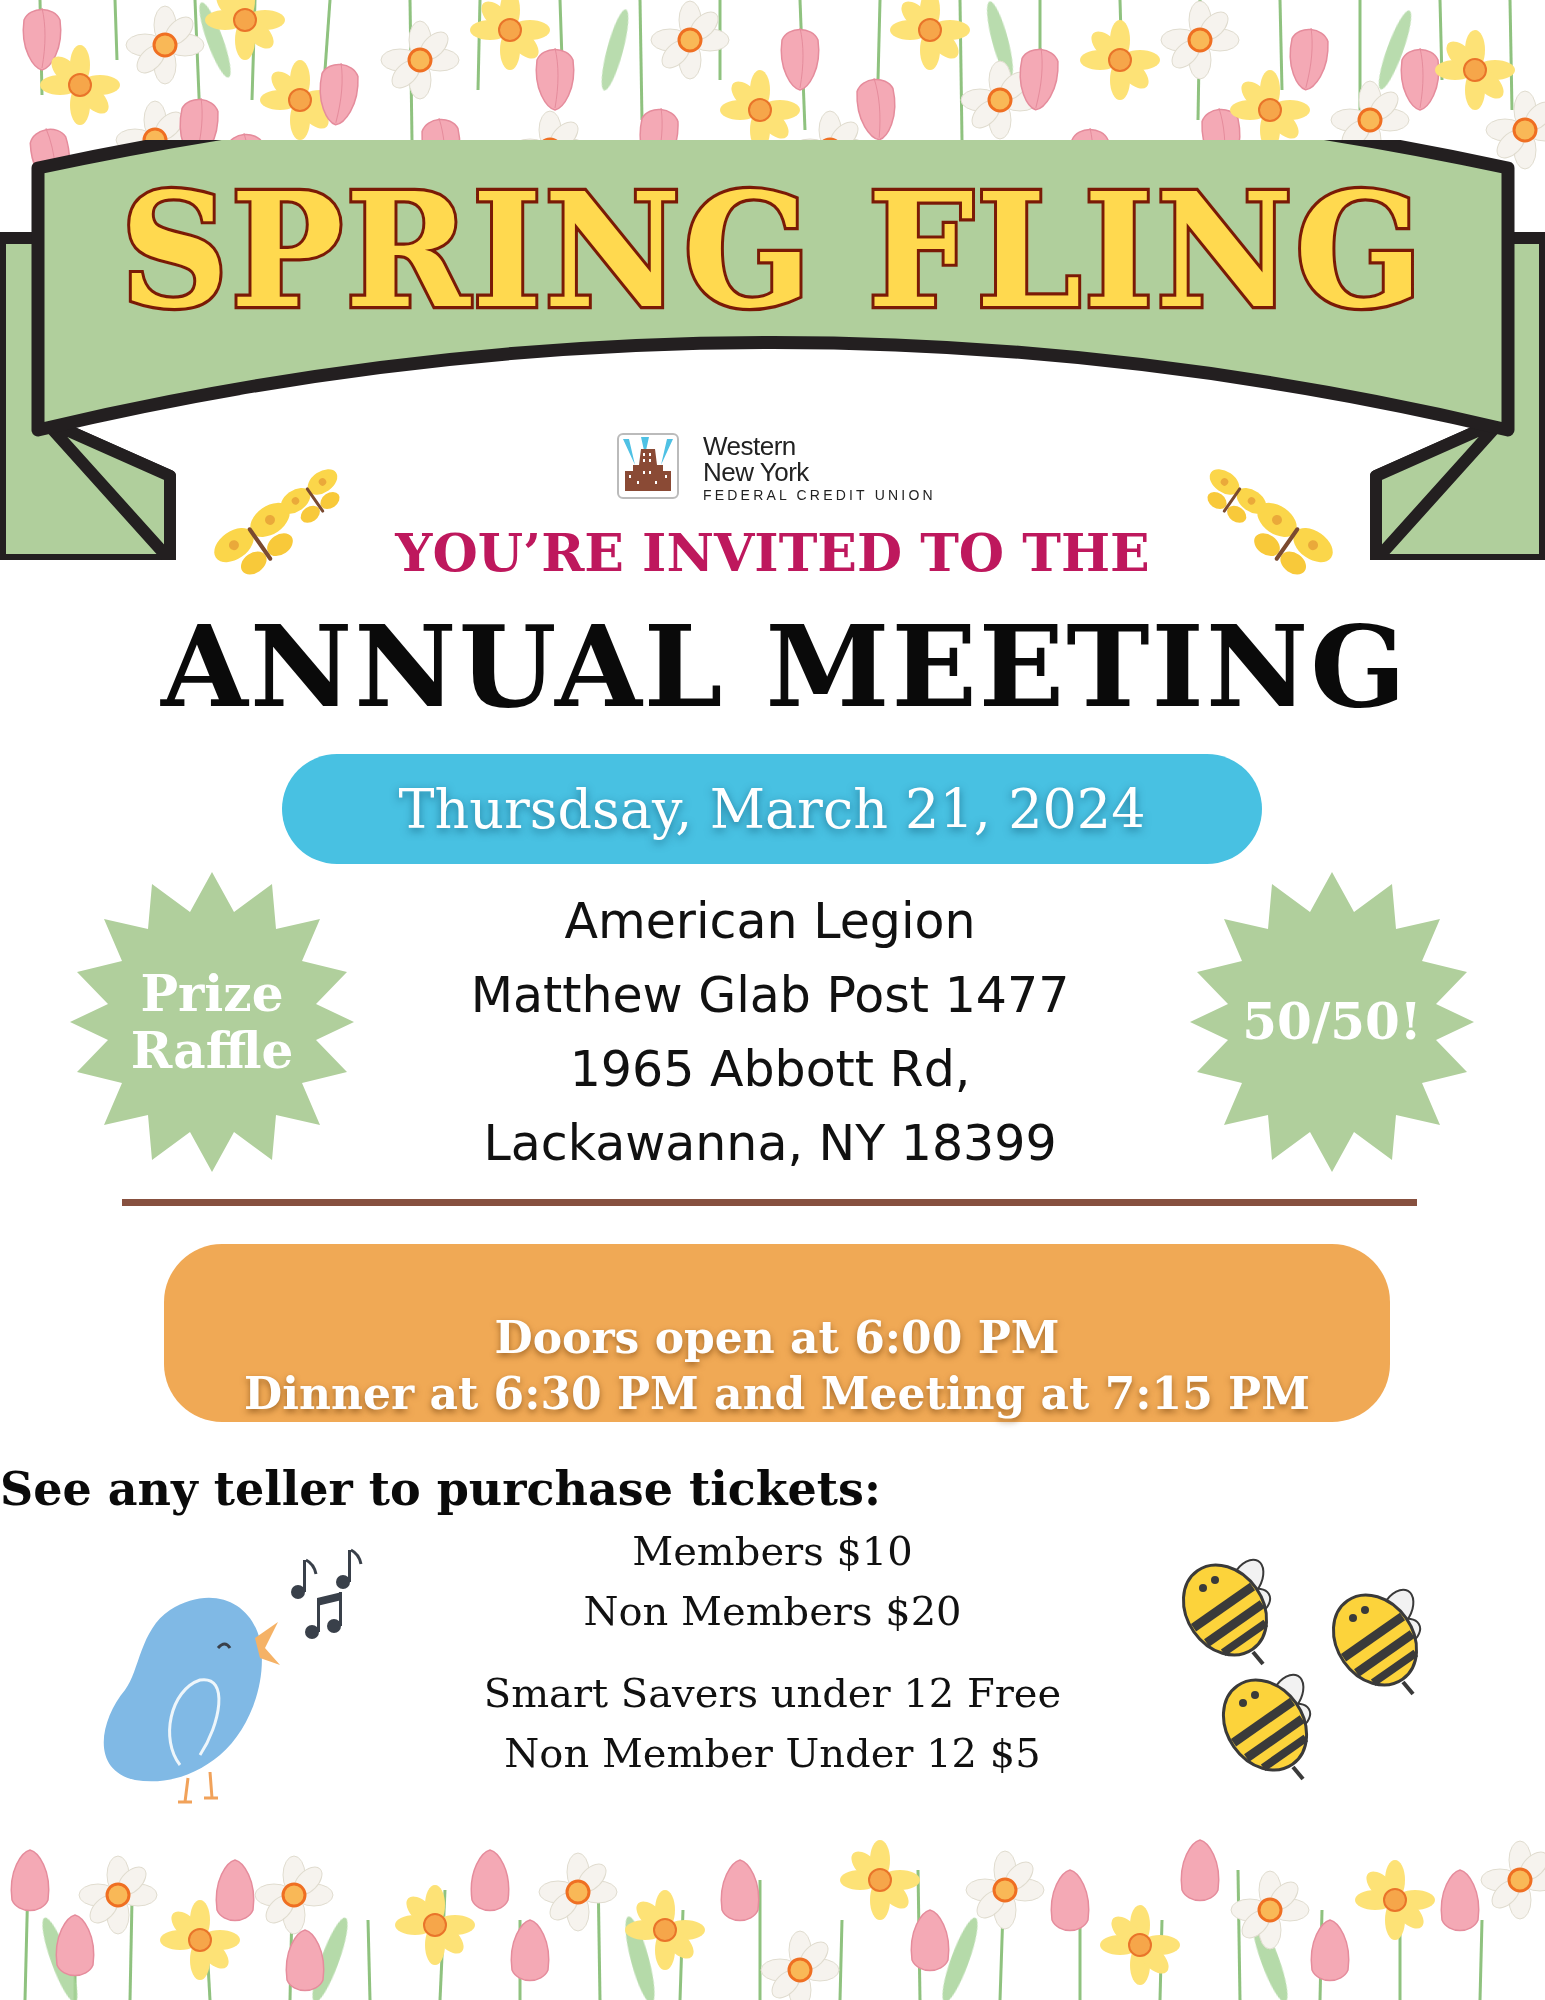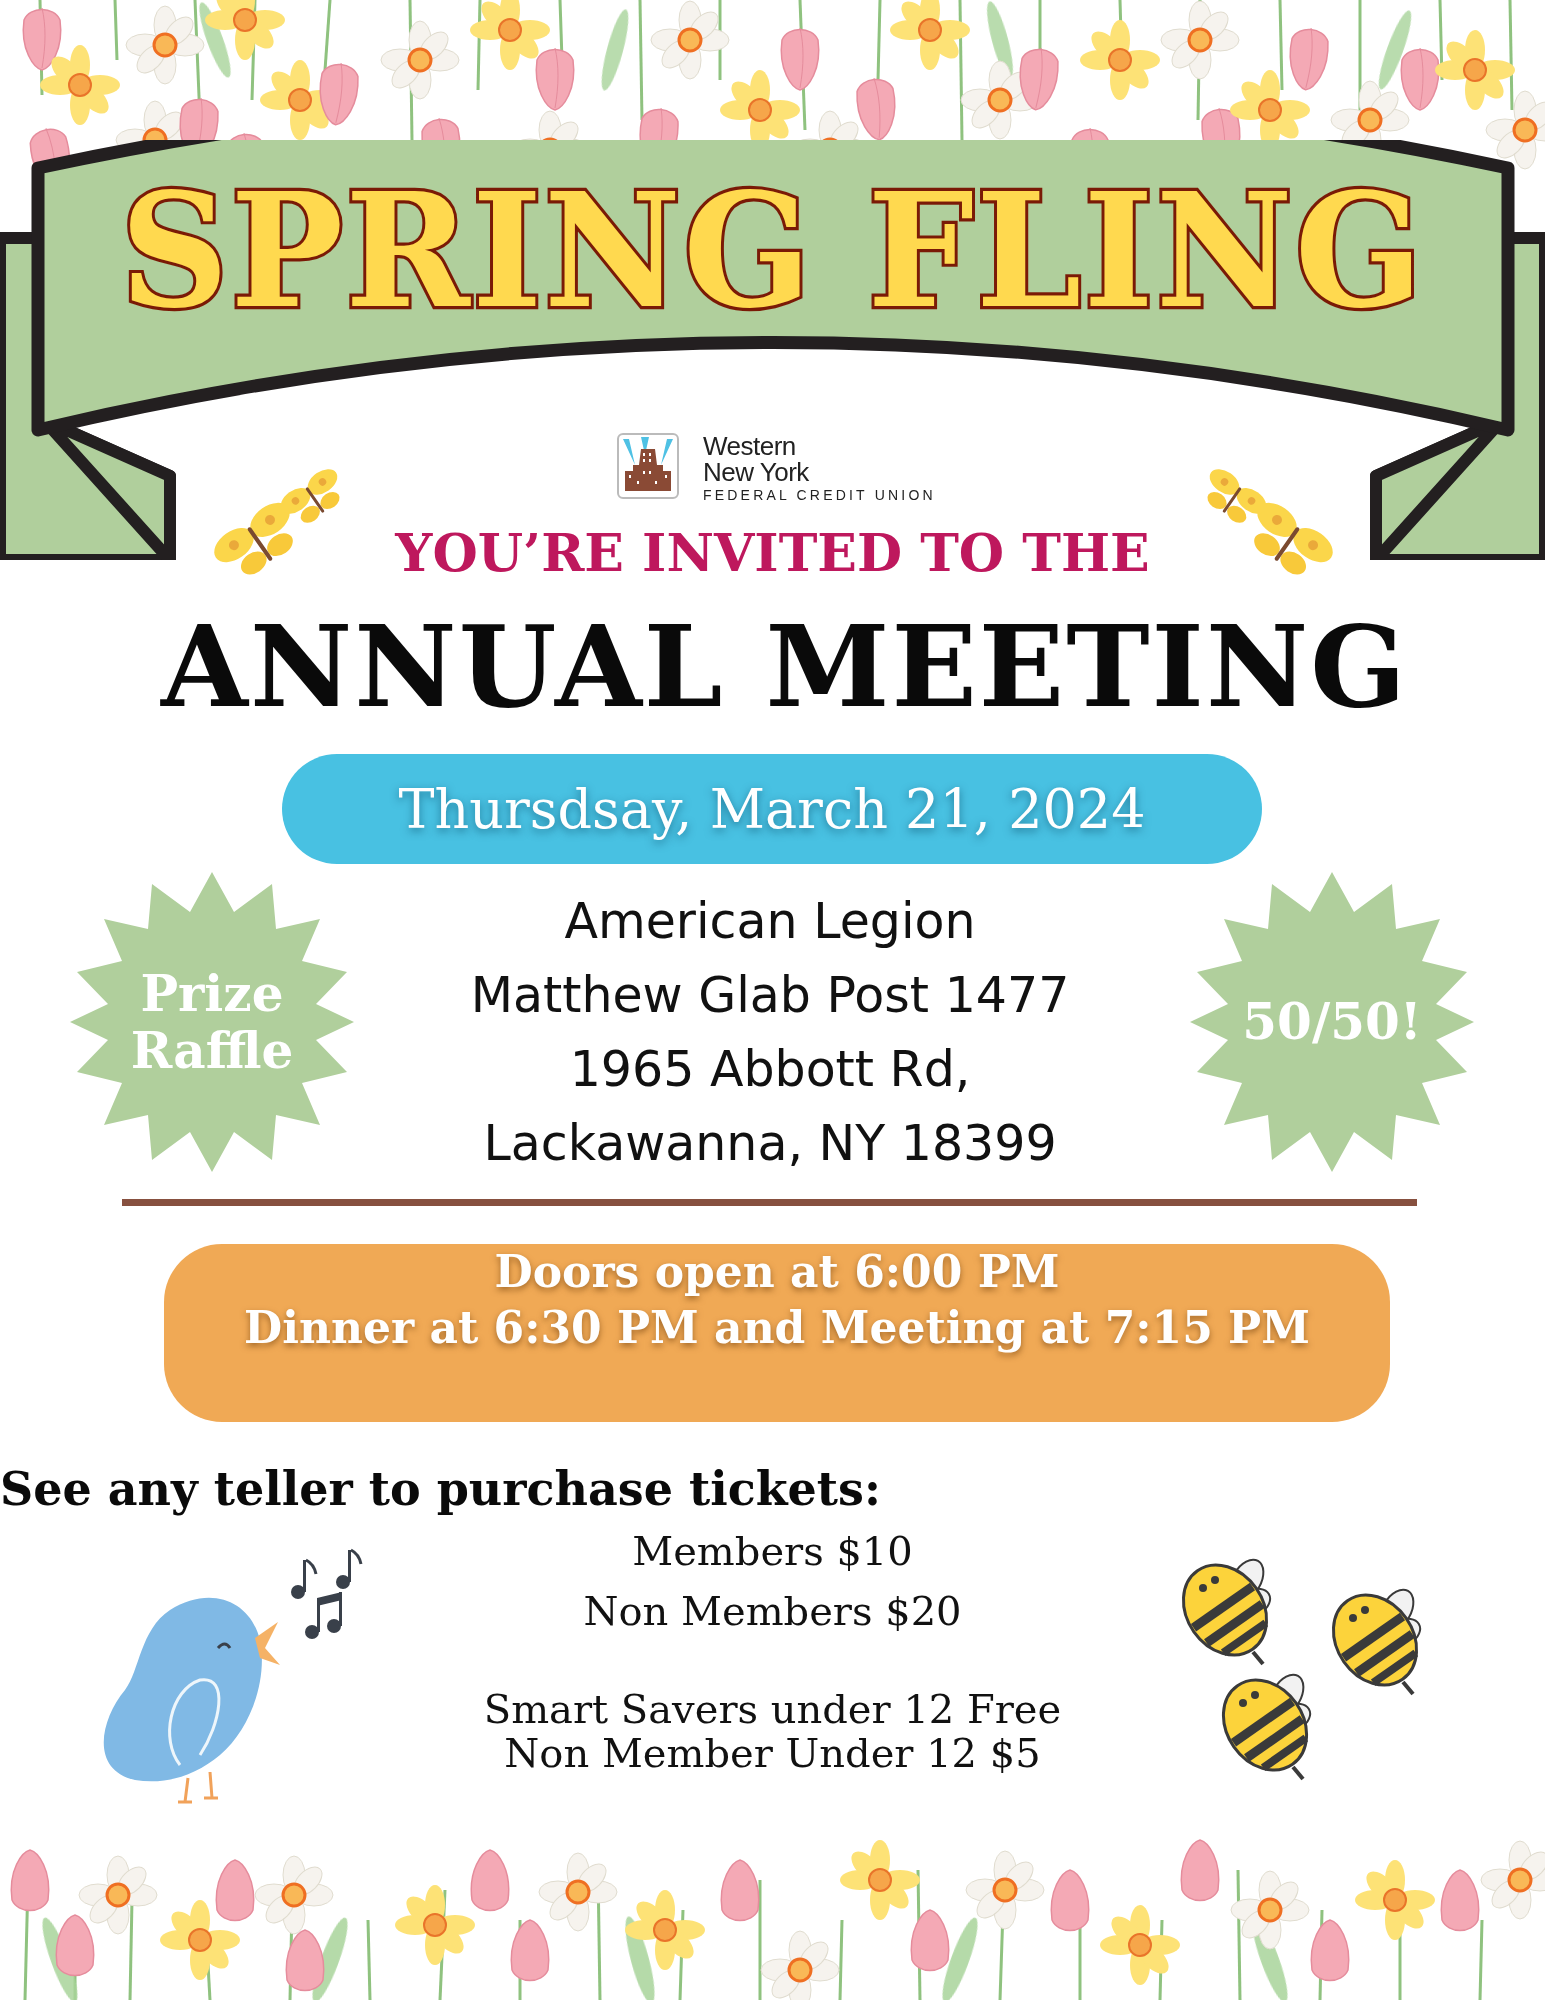--- a/index.html
+++ b/index.html
@@ -36,21 +36,21 @@
   .badge { position:absolute; width:300px; height:300px; display:flex; align-items:center; justify-content:center; }
   .badge svg { position:absolute; left:0; top:0; }
   .badge .btxt { position:relative; font-family:"DejaVu Serif", serif; font-weight:bold; color:#fff; text-align:center; line-height:1.15; }
 
   .address { position:absolute; left:390px; top:885px; width:760px; text-align:center; }
   .address div { font-family:"DejaVu Sans", sans-serif; font-size:49px; color:#111; line-height:74px; font-weight:normal; }
 
   .divider { position:absolute; left:122px; top:1199px; width:1295px; height:7px; background:#87503f; }
 
   .time-pill { position:absolute; left:164px; top:1244px; width:1226px; height:178px; border-radius:58px; background:#f0a955;
-    display:flex; flex-direction:column; align-items:center; justify-content:flex-start; }
+    display:flex; flex-direction:column; align-items:center; justify-content:flex-end; }
   .time-pill span { font-family:"DejaVu Serif", serif; font-weight:bold; font-size:44px; color:#fff; line-height:56px;
     text-shadow:0 3px 6px rgba(110,60,10,0.6); }
 
   .tickets-head { position:absolute; left:0; top:1462px; width:1545px; text-align:left;
     font-family:"DejaVu Serif", serif; font-weight:bold; font-size:46px; color:#0a0a0a; }
   .price { position:absolute; left:0; width:1545px; text-align:center; font-family:"DejaVu Serif", serif; font-size:40px; color:#111; }
 </style>
 </head>
 <body>
 
@@ -263,21 +263,21 @@
 <div class="divider"></div>
 
 <div class="time-pill">
   <span>Doors open at 6:00 PM</span>
   <span>Dinner at 6:30 PM and Meeting at 7:15 PM</span>
 </div>
 
 <div class="tickets-head">See any teller to purchase tickets:</div>
 <div class="price" style="top:1528px;">Members $10</div>
 <div class="price" style="top:1588px;">Non Members $20</div>
-<div class="price" style="top:1670px;margin-top:16px;">Smart Savers under 12 Free</div>
+<div class="price" style="top:1670px;">Smart Savers under 12 Free</div>
 <div class="price" style="top:1730px;">Non Member Under 12  $5</div>
 
 <svg class="abs" style="left:100px;top:1540px;" width="280" height="270" viewBox="0 0 280 270">
   <g fill="#39404a">
     <circle cx="198" cy="52" r="7"></circle>
       <rect x="203" y="20" width="3" height="32"></rect>
       <path d="M206,20 Q214,24 216,34" stroke="#39404a" stroke-width="3" fill="none"></path>
     <circle cx="243" cy="42" r="7"></circle>
       <rect x="248" y="10" width="3" height="32"></rect>
       <path d="M251,10 Q259,14 261,24" stroke="#39404a" stroke-width="3" fill="none"></path>

